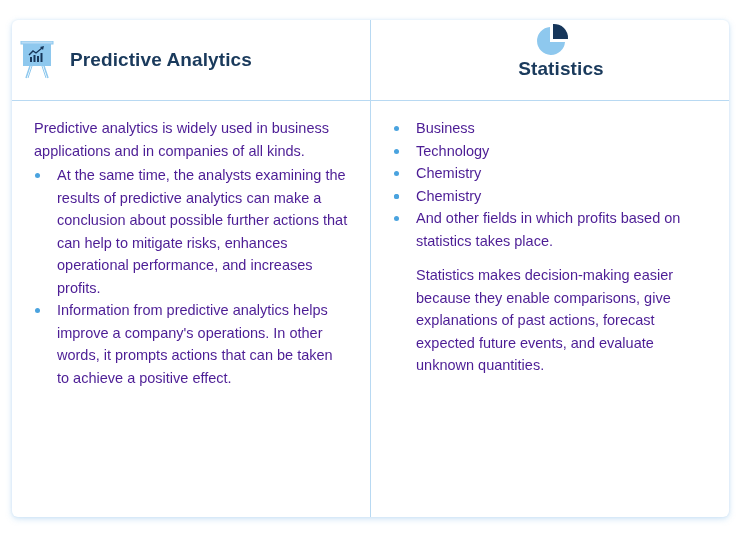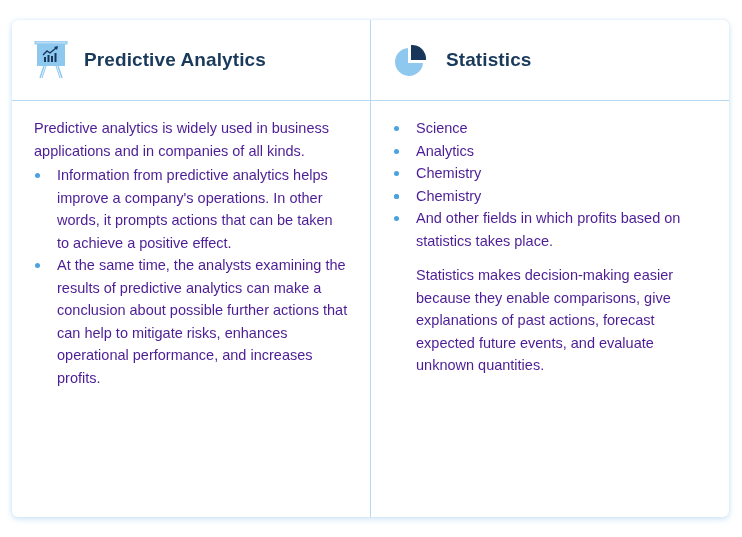--- a/index.html
+++ b/index.html
@@ -42,24 +42,24 @@
       position: absolute;
       top: 0;
       height: 100%;
     }
     .col-left { left: 0; width: 358px; }
     .col-right { left: 359px; width: 358px; }
     .col-header {
       height: 80px;
       display: flex;
       align-items: center;
-      padding-left: 21px;
+      padding-left: 7px;
       box-sizing: border-box;
     }
-    .col-right .col-header { padding-left: 22px; }
+    .col-right .col-header { padding-left: 22px; flex-direction: column; }
     .icon-wrap {
       width: 36px;
       height: 38px;
       display: flex;
       align-items: center;
       justify-content: center;
       margin-right: 15px;
     }
     .col-right .icon-wrap { margin-right: 17px; }
     .col-title {
@@ -122,40 +122,40 @@
           <rect x="20.5" y="12" width="2" height="9" fill="#17365a"></rect>
           <polyline points="9,14 13,10 16,12 22,7" fill="none" stroke="#17365a" stroke-width="1.4"></polyline>
           <polygon points="20,6 24,5 23,9" fill="#17365a"></polygon>
         </svg>
       </div>
       <span class="col-title">Predictive Analytics</span>
     </div>
     <div class="col-body">
       <p class="intro">Predictive analytics is widely used in business applications and in companies of all kinds.</p>
       <ul class="bullets">
+        <li><span class="dot"></span><span>At the same time, the analysts examining the results of predictive analytics can make a conclusion about possible further actions that can help to mitigate risks, enhances operational performance, and increases profits.</span></li>
         <li><span class="dot"></span><span>Information from predictive analytics helps improve a company's operations. In other words, it prompts actions that can be taken to achieve a positive effect.</span></li>
-        <li><span class="dot"></span><span>At the same time, the analysts examining the results of predictive analytics can make a conclusion about possible further actions that can help to mitigate risks, enhances operational performance, and increases profits.</span></li>
       </ul>
     </div>
   </div>
 
   <div class="col col-right">
     <div class="col-header">
       <div class="icon-wrap">
         <svg width="34" height="34" viewBox="0 0 34 34">
           <path d="M14 5 A14 14 0 1 0 29 20 L14 20 Z" fill="#8ec8ee"></path>
           <path d="M17 2 A14 14 0 0 1 32 17 L17 17 Z" fill="#17365a"></path>
         </svg>
       </div>
       <span class="col-title">Statistics</span>
     </div>
     <div class="col-body">
       <ul class="bullets">
-        <li><span class="dot"></span><span>Science</span></li>
-        <li><span class="dot"></span><span>Analytics</span></li>
+        <li><span class="dot"></span><span>Business</span></li>
+        <li><span class="dot"></span><span>Technology</span></li>
         <li><span class="dot"></span><span>Chemistry</span></li>
         <li><span class="dot"></span></li>
         <li><span class="dot"></span><span>Chemistry</span></li>
         <li><span class="dot"></span><span>And other fields in which profits based on statistics takes place.</span></li>
       </ul>
       <p class="outro">Statistics makes decision-making easier because they enable comparisons, give explanations of past actions, forecast expected future events, and evaluate unknown quantities.</p>
     </div>
   </div>
 </div>
 

